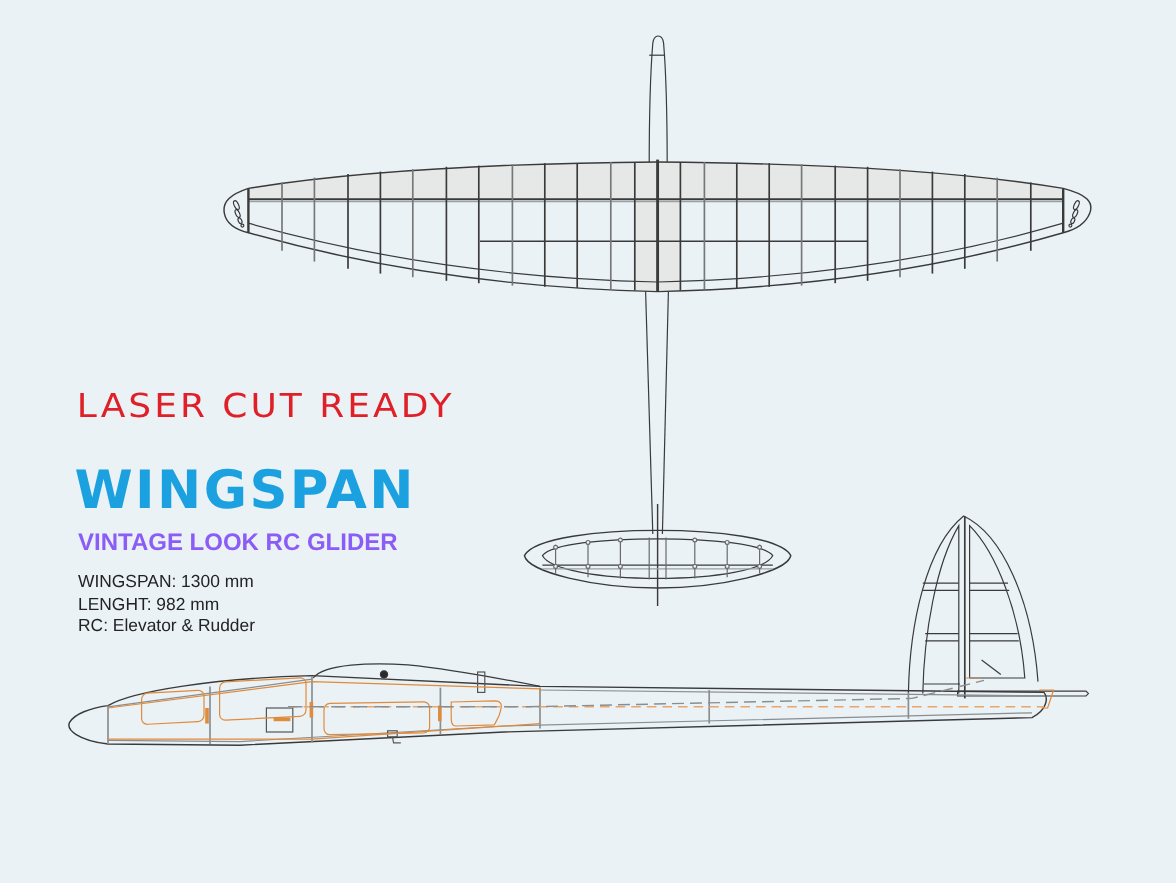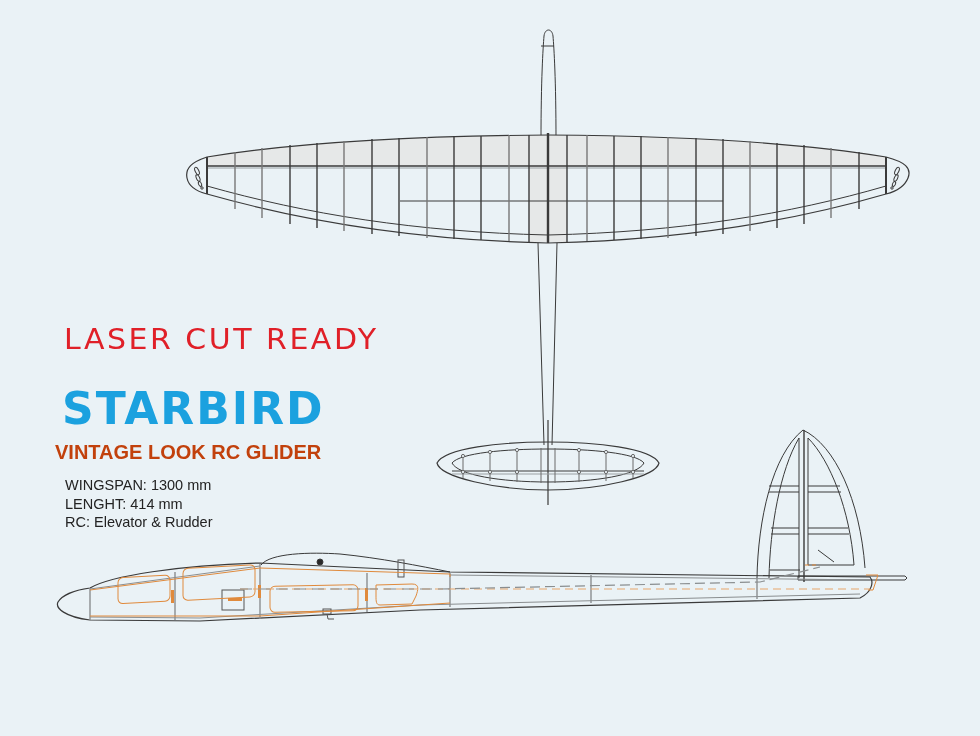--- a/index.html
+++ b/index.html
@@ -17,22 +17,22 @@
     transform: scaleY(0.92); transform-origin: left top;
     white-space: nowrap;
   }
   .model-name {
     position: absolute; left: 62px; top: 383px;
     font-family: "DejaVu Sans", sans-serif;
     font-size: 44px; font-weight: bold; letter-spacing: 2px; color: #1BA1DF;
     white-space: nowrap;
   }
   .subtitle {
-    position: absolute; left: 55px; top: 441px;
-    font-size: 20px; font-weight: bold; color: #c2410c;
+    position: absolute; left: 65px; top: 441px;
+    font-size: 20px; font-weight: bold; color: #8b5cf6;
     white-space: nowrap;
   }
   .specs {
     position: absolute; left: 65px; top: 476px;
     font-size: 14.5px; color: #232323; line-height: 18.5px;
   }
   .specs div { white-space: nowrap; }
 </style>
 </head>
 <body>
@@ -214,19 +214,19 @@
 
     <g stroke-width="1.2">
       <line x1="240" y1="589" x2="870" y2="589" stroke="#E8A66A" stroke-dasharray="8 5"></line>
       <line x1="240" y1="589" x2="440" y2="589" stroke="#8A8E90" stroke-dasharray="12 6"></line>
       <path d="M440,589 L760,582 L820,567" stroke="#8A8E90" stroke-dasharray="10 5"></path>
     </g>
   </g>
 </svg>
 
 <div class="tagline">LASER CUT READY</div>
-<div class="model-name">STARBIRD</div>
+<div class="model-name">WINGSPAN</div>
 <div class="subtitle">VINTAGE LOOK RC GLIDER</div>
 <div class="specs">
   <div>WINGSPAN: 1300 mm</div>
-  <div>LENGHT: 414 mm</div>
+  <div>LENGHT: 982 mm</div>
   <div>RC: Elevator &amp; Rudder</div>
 </div>
 
 </body></html>

